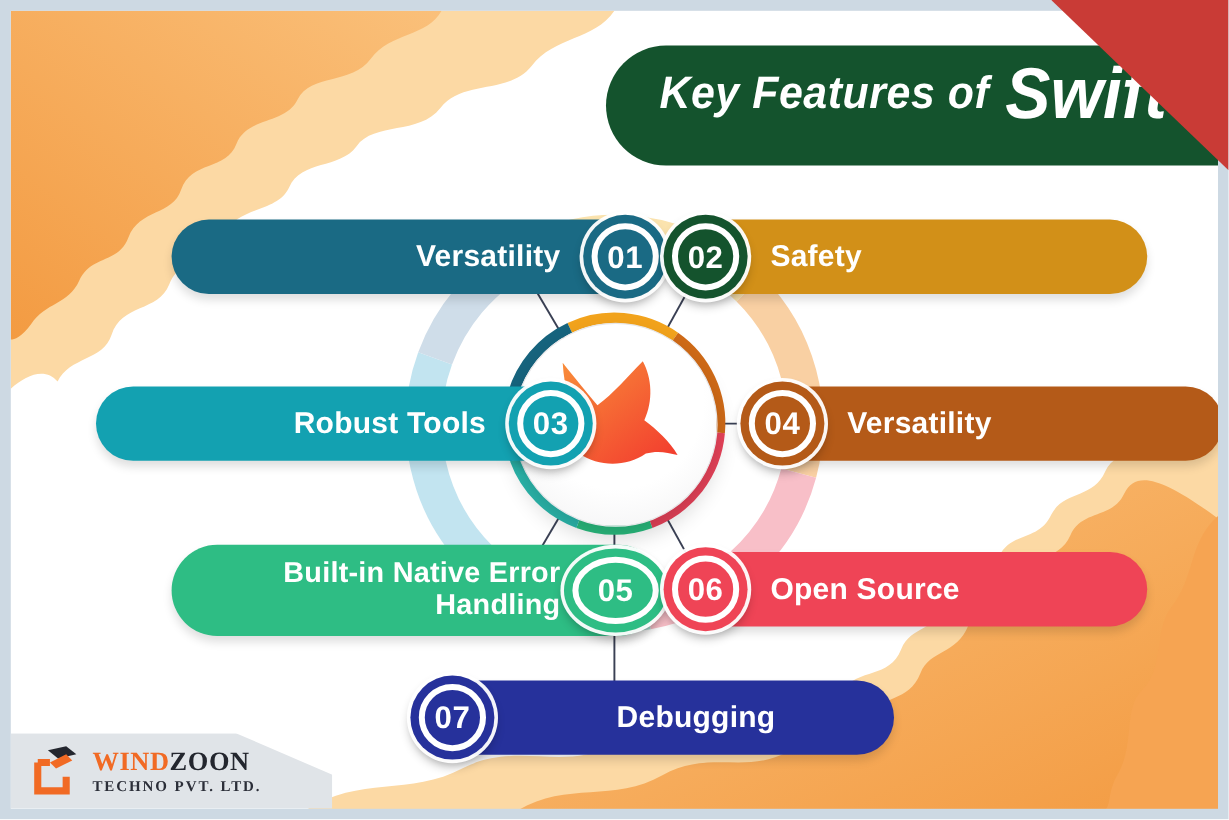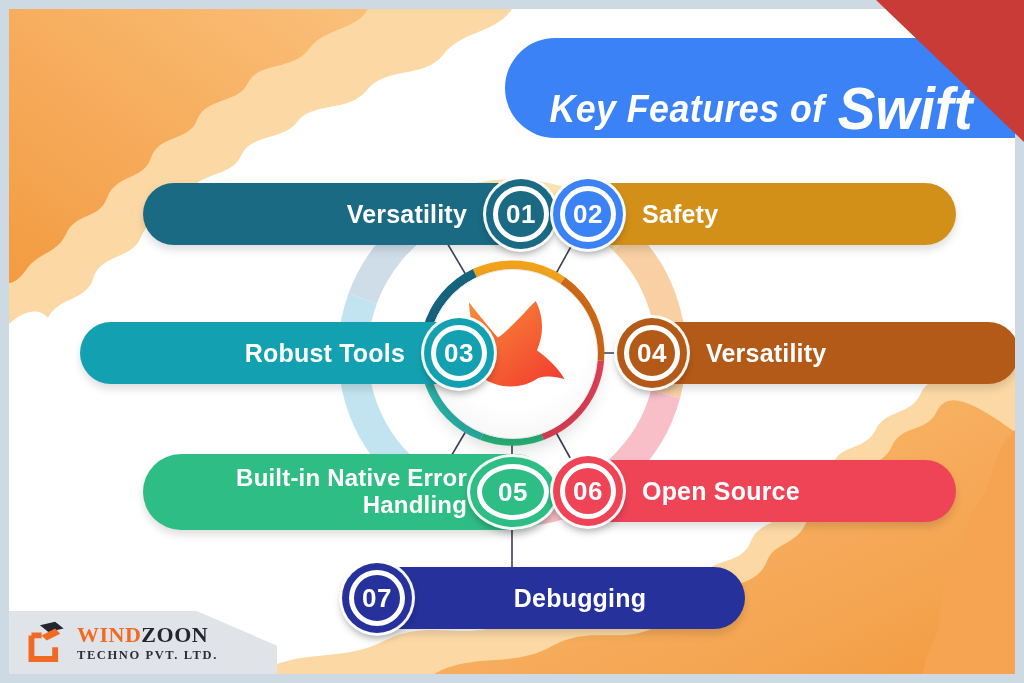--- a/index.html
+++ b/index.html
@@ -39,35 +39,35 @@
   .p6{left:556px;top:460px;width:314px;height:62px;background:#ef4456;}
   .p7{left:345px;top:567px;width:330px;height:62px;background:#26319b;}
 
   .badge{
     position:absolute;top:50%;transform:translateY(-50%);
     width:70px;height:70px;border-radius:50%;z-index:5;
     box-shadow:0 0 0 3px rgba(255,255,255,.95),0 5px 9px rgba(0,0,0,.32);
   }
   .badge-right{right:-3px;}
   .badge-left{left:-3px;}
-  .p1 .badge{background:#1a6a84;} .p2 .badge{background:#3b82f6;}
+  .p1 .badge{background:#1a6a84;} .p2 .badge{background:#14532d;}
   .p3 .badge{background:#13a1b1;} .p4 .badge{background:#b45a18;}
   .p5 .badge{background:#2ebd84;padding-left:16px;} .p6 .badge{background:#ef4456;}
   .p7 .badge{background:#26319b;}
   .badge-ring{
     position:absolute;inset:7px;border:5px solid #ffffff;border-radius:50%;
     display:flex;align-items:center;justify-content:center;
   }
   .badge-num{color:#fff;font-weight:bold;font-size:26px;letter-spacing:.5px;}
 
   
   .banner{
     position:absolute;left:505px;top:38px;width:511px;height:100px;
-    background:#3b82f6;border-radius:52px 0 0 52px;z-index:30;
-    display:flex;align-items:flex-end;justify-content:center;color:#fff;
+    background:#14532d;border-radius:52px 0 0 52px;z-index:30;
+    display:flex;align-items:flex-start;justify-content:center;color:#fff;
   }
   .banner-inner{display:flex;align-items:baseline;transform:scaleX(.94);}
   .title-prefix{font-style:italic;font-weight:bold;font-size:38px;letter-spacing:.5px;
     align-self:center;transform:translateY(6px);}
   .title-brand{font-style:italic;font-weight:bold;font-size:60px;margin-left:14px;
     letter-spacing:0px;align-self:center;transform:translateY(5px);}
 
   .red-corner{
     position:absolute;right:0;top:0;width:148px;height:142px;background:#c93b36;
     clip-path:polygon(0 0,100% 0,100% 100%);z-index:45;

